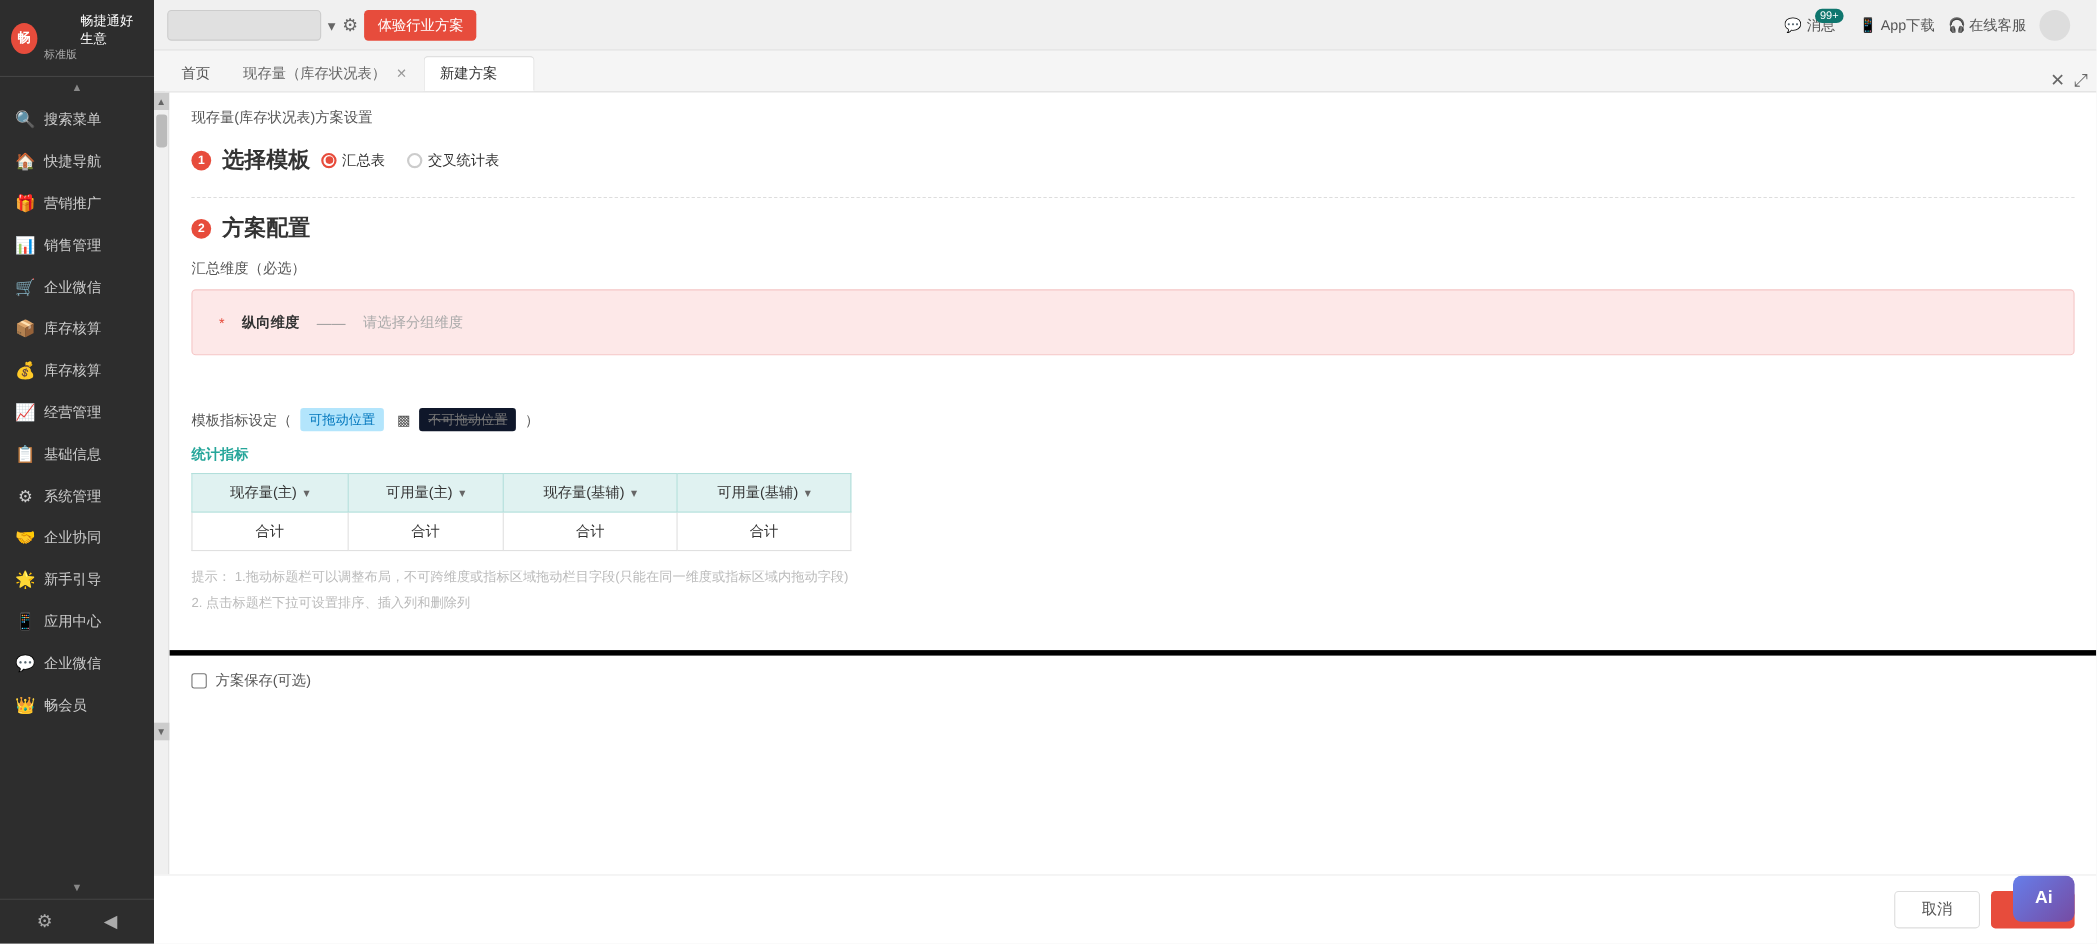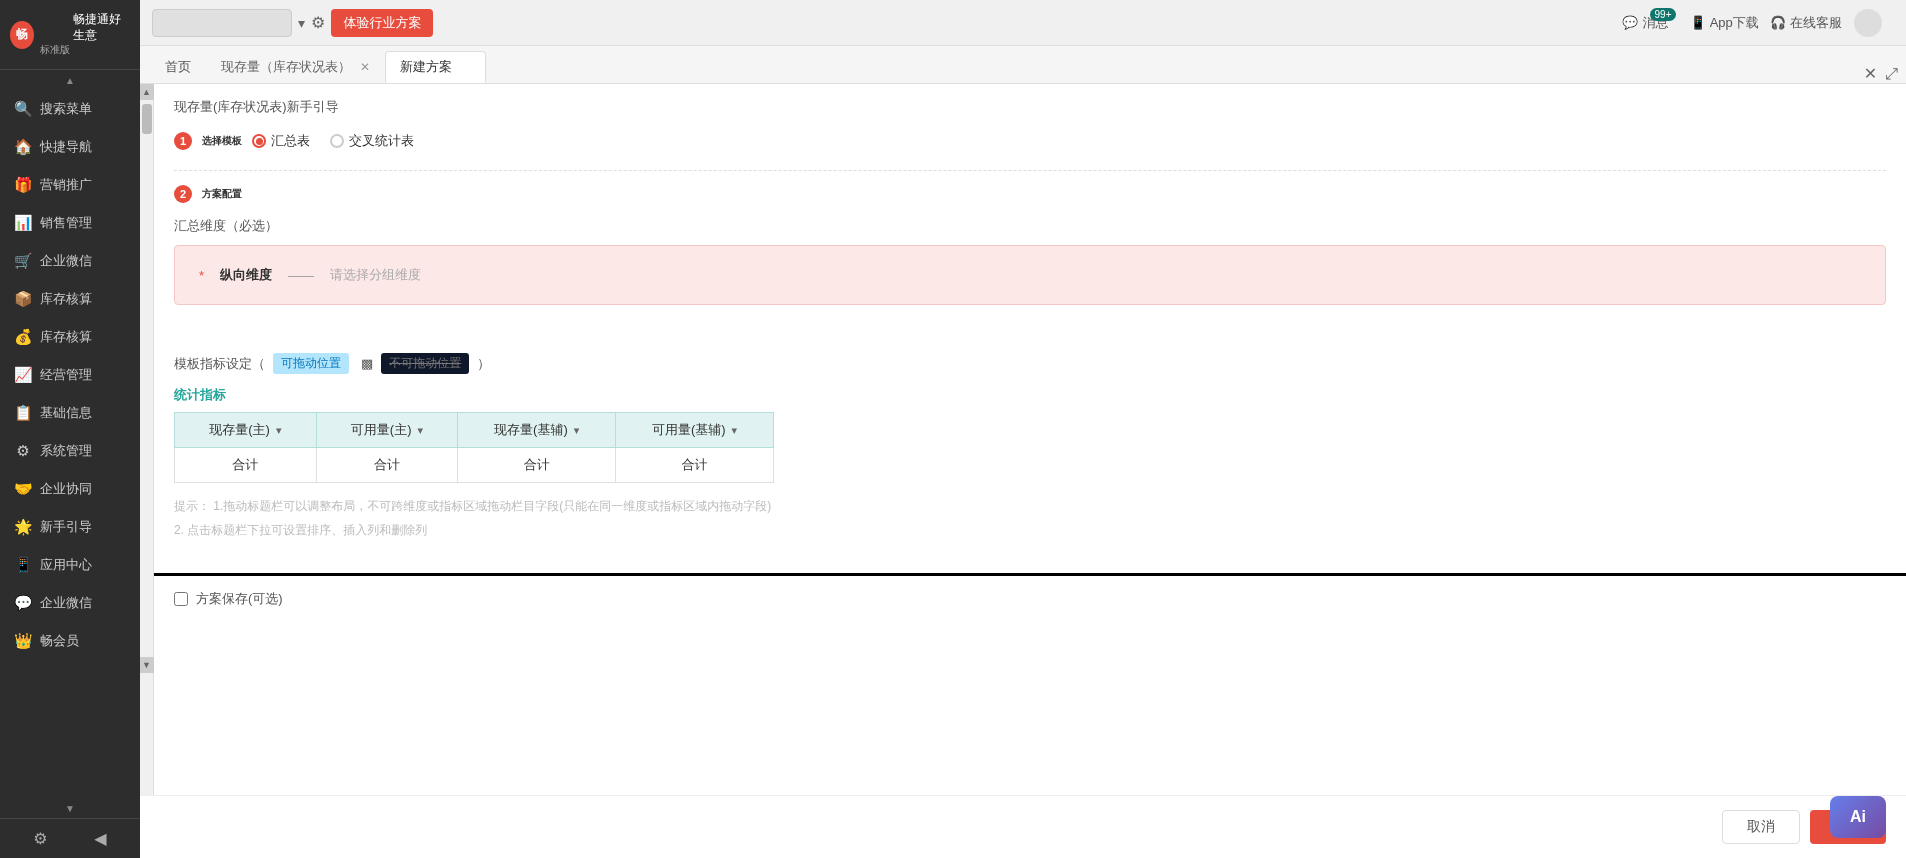--- a/index.html
+++ b/index.html
@@ -147,21 +147,21 @@
     .step-header {
       display: flex; align-items: center; gap: 10px;
       margin-bottom: 14px;
     }
     .step-badge {
       width: 18px; height: 18px; border-radius: 50%;
       background: #e74c3c; color: white;
       display: flex; align-items: center; justify-content: center;
       font-size: 11px; font-weight: bold; flex-shrink: 0;
     }
-    .step-label { font-size: 10px; font-weight: bold; color: #333; }
+    .step-label { font-size: 20px; font-weight: bold; color: #333; }
 
     
     .radio-group { display: flex; align-items: center; gap: 20px; }
     .radio-item { display: flex; align-items: center; gap: 5px; cursor: pointer; font-size: 13px; color: #333; }
     .radio-circle {
       width: 14px; height: 14px; border-radius: 50%; border: 2px solid #ccc;
       display: flex; align-items: center; justify-content: center;
     }
     .radio-circle.checked { border-color: #e74c3c; }
     .radio-circle.checked::after {
@@ -228,21 +228,21 @@
     }
     .col-header { display: flex; align-items: center; justify-content: center; gap: 6px; }
     .col-chevron { color: #666; font-size: 11px; cursor: pointer; }
 
     
     .tips-section { margin-top: 10px; }
     .tip-item { font-size: 12px; color: #bbb; margin-bottom: 6px; line-height: 1.5; }
 
     
     .save-section {
-      border-top: 3px solid #000000;
+      border-top: 5px solid #000000;
       padding: 14px 20px;
       display: flex; align-items: center; gap: 8px;
     }
     .save-checkbox { width: 14px; height: 14px; border: 1px solid #ccc; cursor: pointer; }
     .save-label { font-size: 13px; color: #555; }
 
     
     .action-bar {
       border-top: 1px solid #eee;
       padding: 14px 20px;
@@ -400,21 +400,21 @@
 
       <div class="scroll-track" style="border-left:none; border-right:1px solid #ddd;">
         <div class="scroll-btn">▲</div>
         <div class="scroll-thumb"></div>
         <div class="scroll-btn" style="position:absolute; bottom:185px;">▼</div>
       </div>
 
       <div class="page-content">
         <div class="content-inner">
 
-          <div class="page-title">现存量(库存状况表)新手引导</div>
+          <div class="page-title">现存量(库存状况表)方案设置</div>
 
           <div class="step-section">
             <div class="step-header">
               <div class="step-badge">1</div>
               <span class="step-label">选择模板</span>
               <div class="radio-group">
                 <label class="radio-item">
                   <div class="radio-circle checked"></div>
                   <span>汇总表</span>
                 </label>

